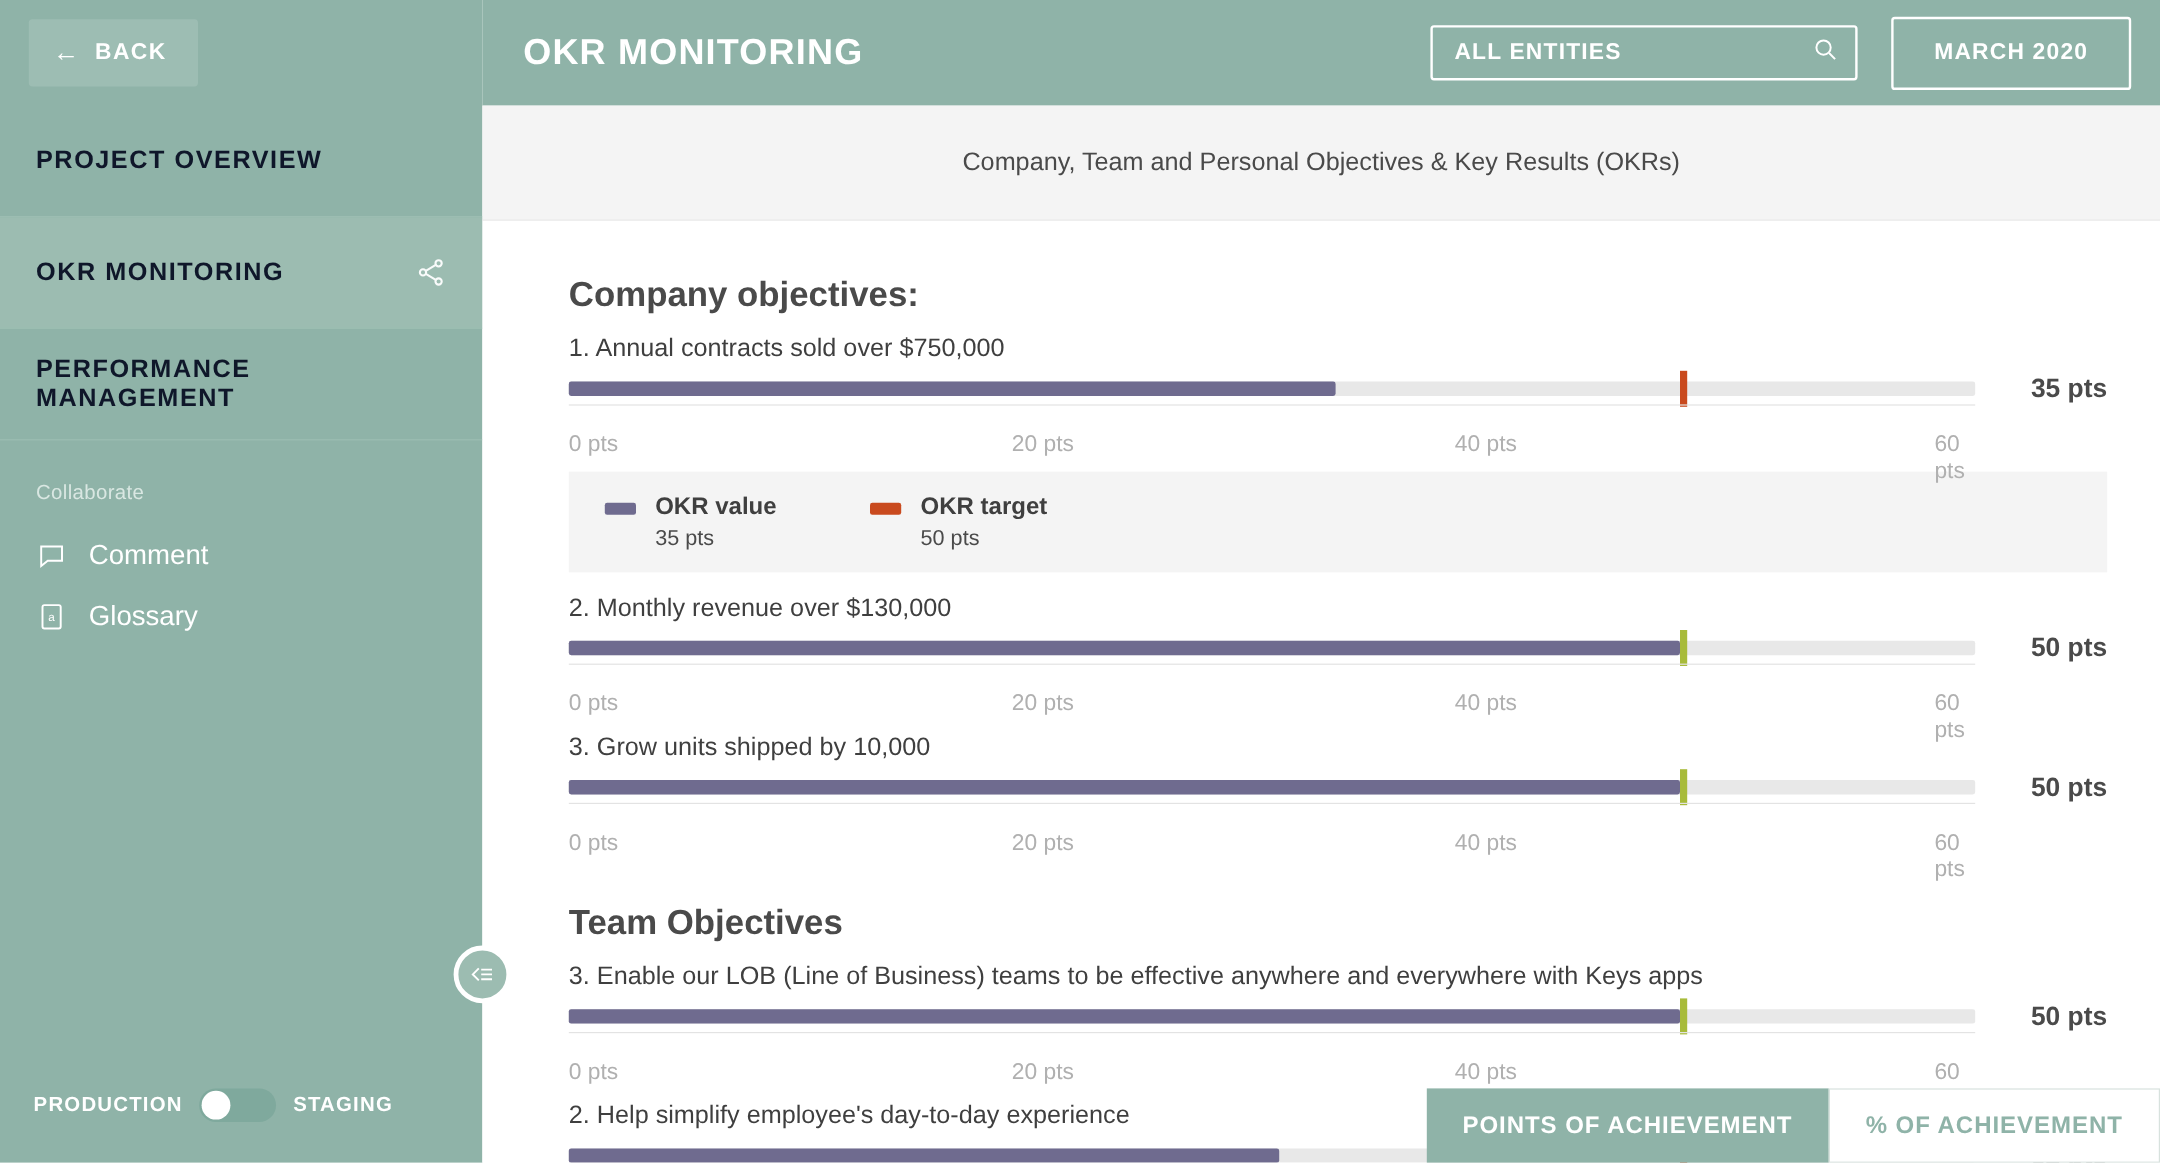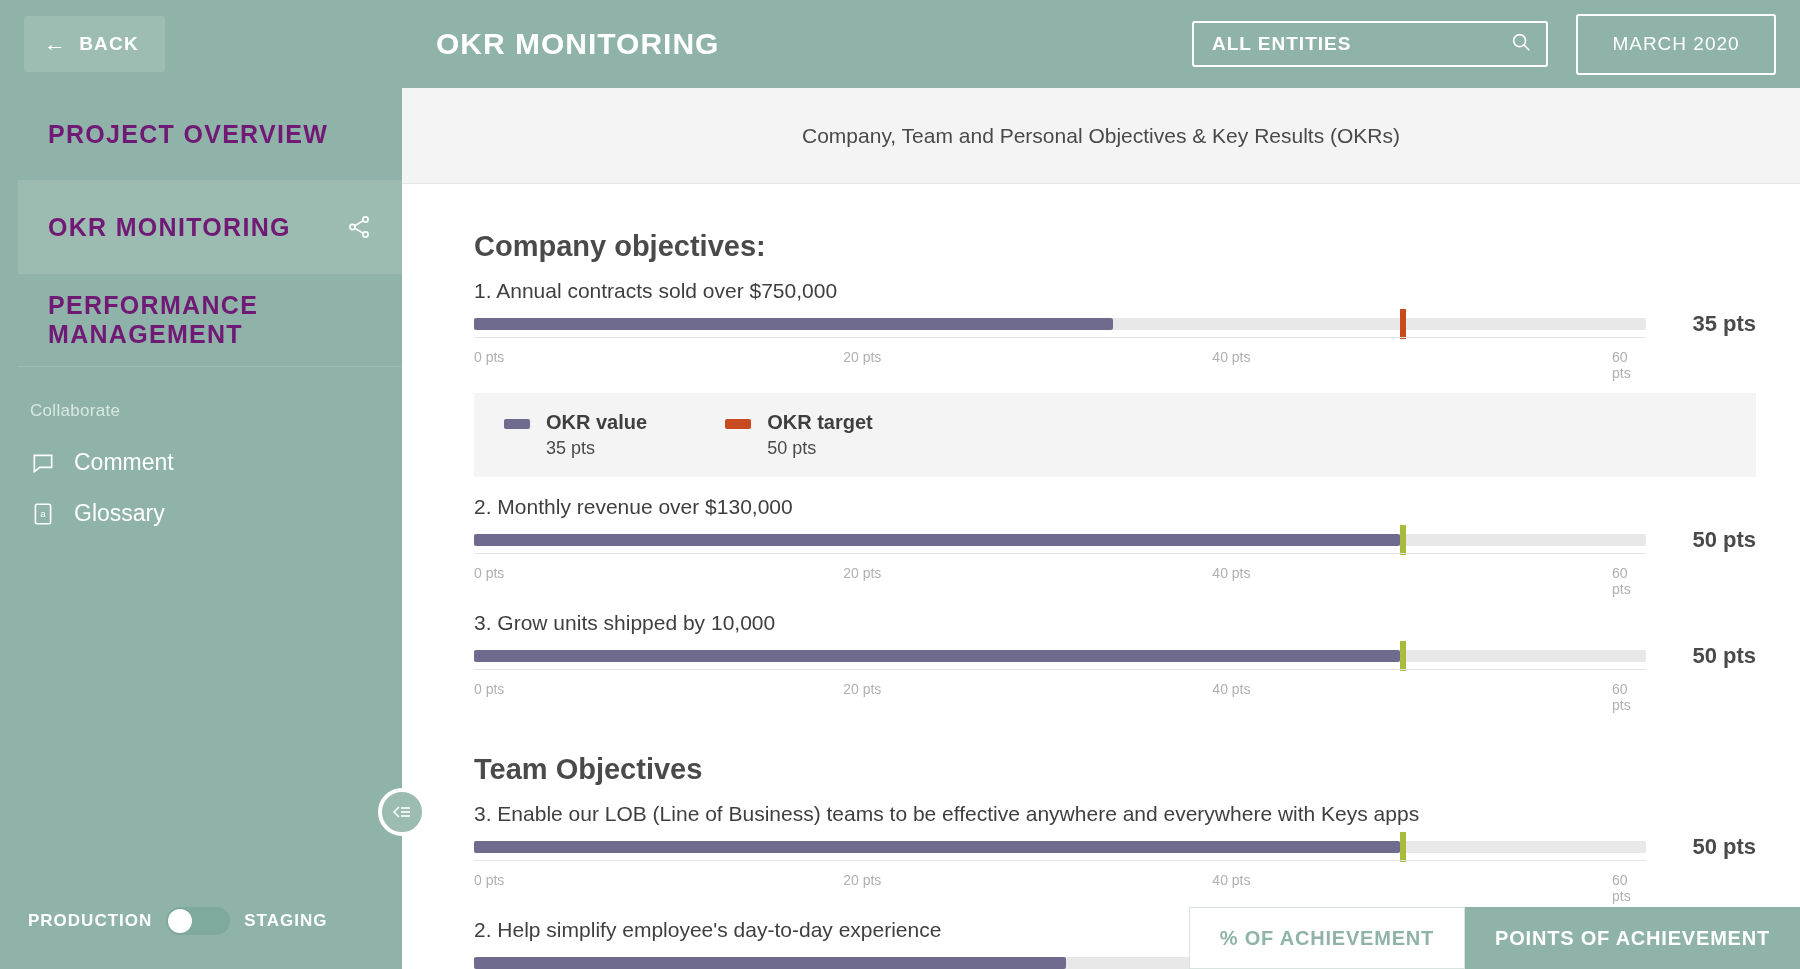--- a/index.html
+++ b/index.html
@@ -30,26 +30,25 @@
     font-size: 19px; font-weight: bold; letter-spacing: 1.2px;
     border-radius: 3px;
     cursor: pointer;
   }
   .back-arrow { font-size: 22px; line-height: 1; }
 
   .nav-item {
     height: 93px;
     display: flex; align-items: center;
     padding: 0 30px;
-    color: #701a75;
-    font-size: 25px; font-weight: bold; letter-spacing: 1.3px;
+    color: #0f172a;
+    font-size: 21px; font-weight: bold; letter-spacing: 1.3px;
     border-bottom: 1px solid #9cbdb2;
     cursor: pointer;
     position: relative;
-    margin-left: 18px;
   }
   .nav-item.active { background: #9cbcb1; }
   .nav-item.two-line { line-height: 1.15; }
   .nav-label { flex: 1; }
   .share-icon { width: 26px; height: 26px; opacity: .95; }
 
   .collaborate-head {
     color: #d9e7e2;
     font-size: 17px;
     padding: 34px 0 16px 30px;
@@ -112,21 +111,21 @@
     padding: 0 14px 0 18px;
     font-size: 19px; font-weight: bold; letter-spacing: 1px;
     cursor: pointer;
     margin-right: 28px;
   }
   .month-select {
     min-width: 200px; height: 61px;
     border: 2px solid #ffffff; border-radius: 3px;
     display: flex; align-items: center; justify-content: center;
     padding: 0 22px;
-    font-size: 19px; font-weight: normal; letter-spacing: 1px;
+    font-size: 19px; font-weight: bold; letter-spacing: 1px;
     cursor: pointer;
   }
 
   .subbar {
     height: 96px; background: #f4f4f4;
     display: flex; align-items: center; justify-content: center;
     position: relative; flex-shrink: 0;
     border-bottom: 1px solid #e6e6e6;
   }
   .subbar-text { font-size: 21px; color: #4a4a4a; }
@@ -186,22 +185,22 @@
     width: 110px; text-align: right;
     font-size: 22px; font-weight: bold; color: #4a4a4a;
     padding-left: 18px;
   }
   .axis {
     position: relative; height: 42px; margin-left: 28px;
     margin-right: 110px;
     border-top: 1px solid #e3e3e3;
   }
   .tick {
-    position: absolute; top: 11px;
-    font-size: 14px; color: #b0b0b0;
+    position: absolute; top: 22px;
+    font-size: 19px; color: #b0b0b0;
     width: 54px; text-align: left;
   }
   .tick.wrap { width: 34px; }
 
   .legend {
     background: #f4f4f4;
     margin: 14px 0 18px 28px;
     padding: 18px 0 18px 30px;
     display: flex; gap: 78px;
   }
@@ -427,22 +426,22 @@
           <span class="tick" style="left:0">0 pts</span>
           <span class="tick" style="left:31.5%">20 pts</span>
           <span class="tick" style="left:63%">40 pts</span>
           <span class="tick wrap" style="right:0">60 pts</span>
         </div>
       </div>
 
     </div>
 
     <div class="bottom-tabs">
+      <div class="btab sel">
+        <span>POINTS OF ACHIEVEMENT</span>
+      </div>
       <div class="btab unsel">
         <span>% OF ACHIEVEMENT</span>
       </div>
-      <div class="btab sel">
-        <span>POINTS OF ACHIEVEMENT</span>
-      </div>
     </div>
 
   </section>
 </div>
 
 </body></html>

